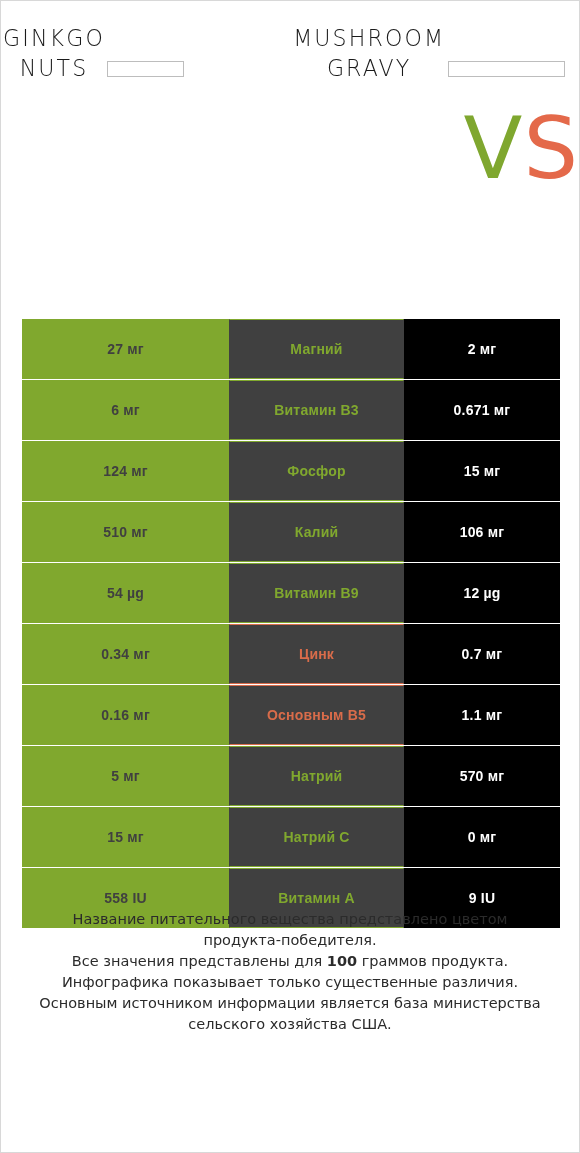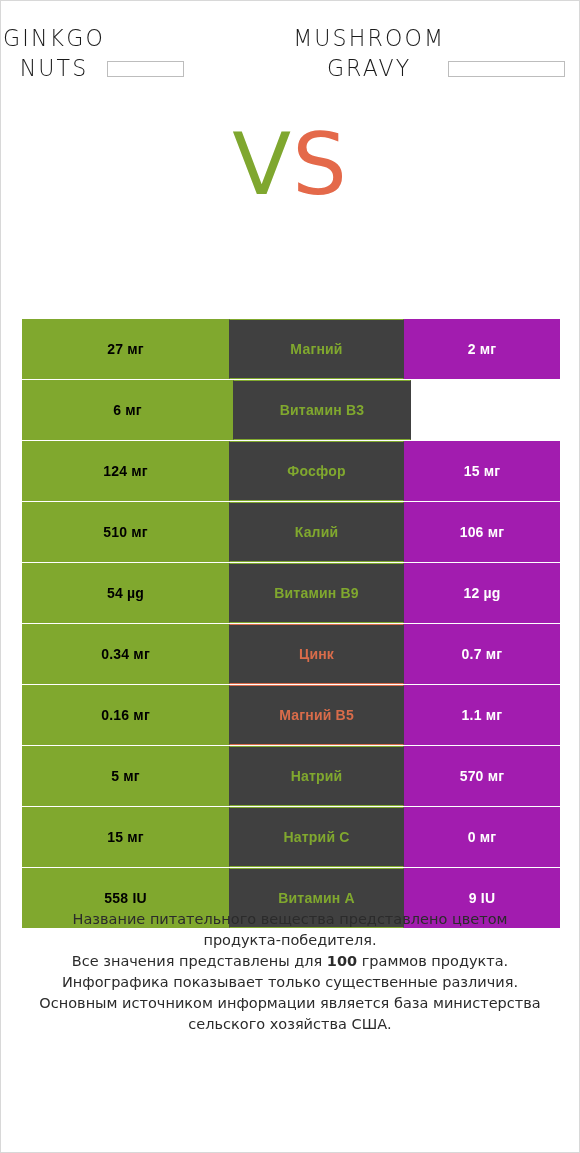--- a/index.html
+++ b/index.html
@@ -44,22 +44,22 @@
   .product-image-box {
     margin-top: 32px;
     border: 1px solid #bdbdbd;
     background: #ffffff;
   }
   .box-left  { width: 77px;  height: 16px; }
   .box-right { width: 117px; height: 16px; }
 
   
   .vs-wrap {
-    text-align: center;
-    margin-top: 32px;
+    text-align: right;
+    margin-top: 16px;
     height: 96px;
     line-height: 96px;
   }
   .vs-text {
     font-size: 86px;
     font-weight: 400;
     letter-spacing: 1px;
     font-family: "DejaVu Sans", sans-serif;
   }
   .vs-v { color: #7fa72f; }
@@ -81,39 +81,39 @@
     display: flex;
     align-items: center;
     justify-content: center;
     font-size: 14px;
     font-weight: bold;
     letter-spacing: 0.2px;
   }
   .cell-left {
     width: 211px;
     background: #80a82e;
-    color: #000000;
+    color: #404040;
   }
   .cell-mid {
     width: 178px;
     background: #404040;
     border-top: 1px solid #80a82e;
     border-bottom: 1px solid #80a82e;
     border-left: 1px solid transparent;
     border-right: 1px solid transparent;
     color: #80a82e;
   }
   .cell-mid.win-right {
     border-top-color: #d96c4a;
     border-bottom-color: #d96c4a;
     color: #d96c4a;
   }
   .cell-right {
     width: 159px;
-    background: #a21caf;
+    background: #000000;
     color: #ffffff;
   }
 
   
   .footer {
     position: absolute;
     left: 0;
     top: 908px;
     width: 100%;
     text-align: center;
@@ -152,20 +152,21 @@
 
 <div class="table" id="table-root">
     <div class="row">
       <div class="cell cell-left">27 мг</div>
       <div class="cell cell-mid">Магний</div>
       <div class="cell cell-right">2 мг</div>
     </div>
     <div class="row">
       <div class="cell cell-left">6 мг</div>
       <div class="cell cell-mid">Витамин B3</div>
+      <div class="cell cell-right">0.671 мг</div>
     </div>
     <div class="row">
       <div class="cell cell-left">124 мг</div>
       <div class="cell cell-mid">Фосфор</div>
       <div class="cell cell-right">15 мг</div>
     </div>
     <div class="row">
       <div class="cell cell-left">510 мг</div>
       <div class="cell cell-mid">Калий</div>
       <div class="cell cell-right">106 мг</div>
@@ -175,21 +176,21 @@
       <div class="cell cell-mid">Витамин B9</div>
       <div class="cell cell-right">12 µg</div>
     </div>
     <div class="row">
       <div class="cell cell-left">0.34 мг</div>
       <div class="cell cell-mid win-right">Цинк</div>
       <div class="cell cell-right">0.7 мг</div>
     </div>
     <div class="row">
       <div class="cell cell-left">0.16 мг</div>
-      <div class="cell cell-mid win-right">Магний B5</div>
+      <div class="cell cell-mid win-right">Основным B5</div>
       <div class="cell cell-right">1.1 мг</div>
     </div>
     <div class="row">
       <div class="cell cell-left">5 мг</div>
       <div class="cell cell-mid">Натрий</div>
       <div class="cell cell-right">570 мг</div>
     </div>
     <div class="row">
       <div class="cell cell-left">15 мг</div>
       <div class="cell cell-mid">Натрий C</div>

